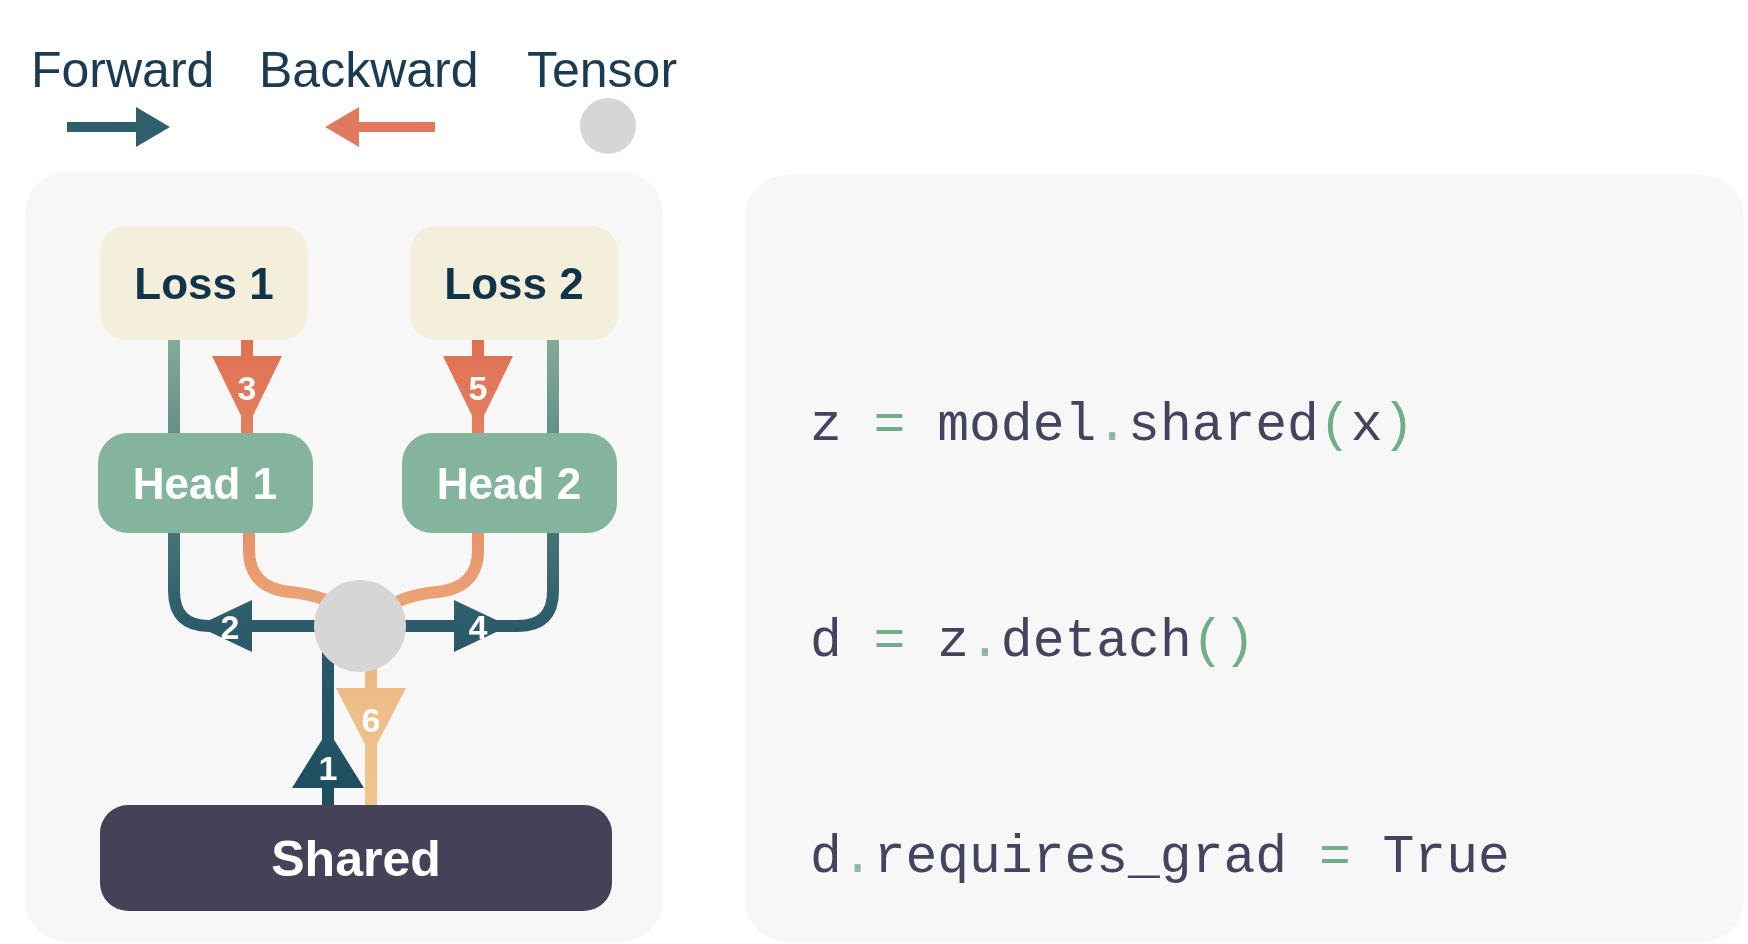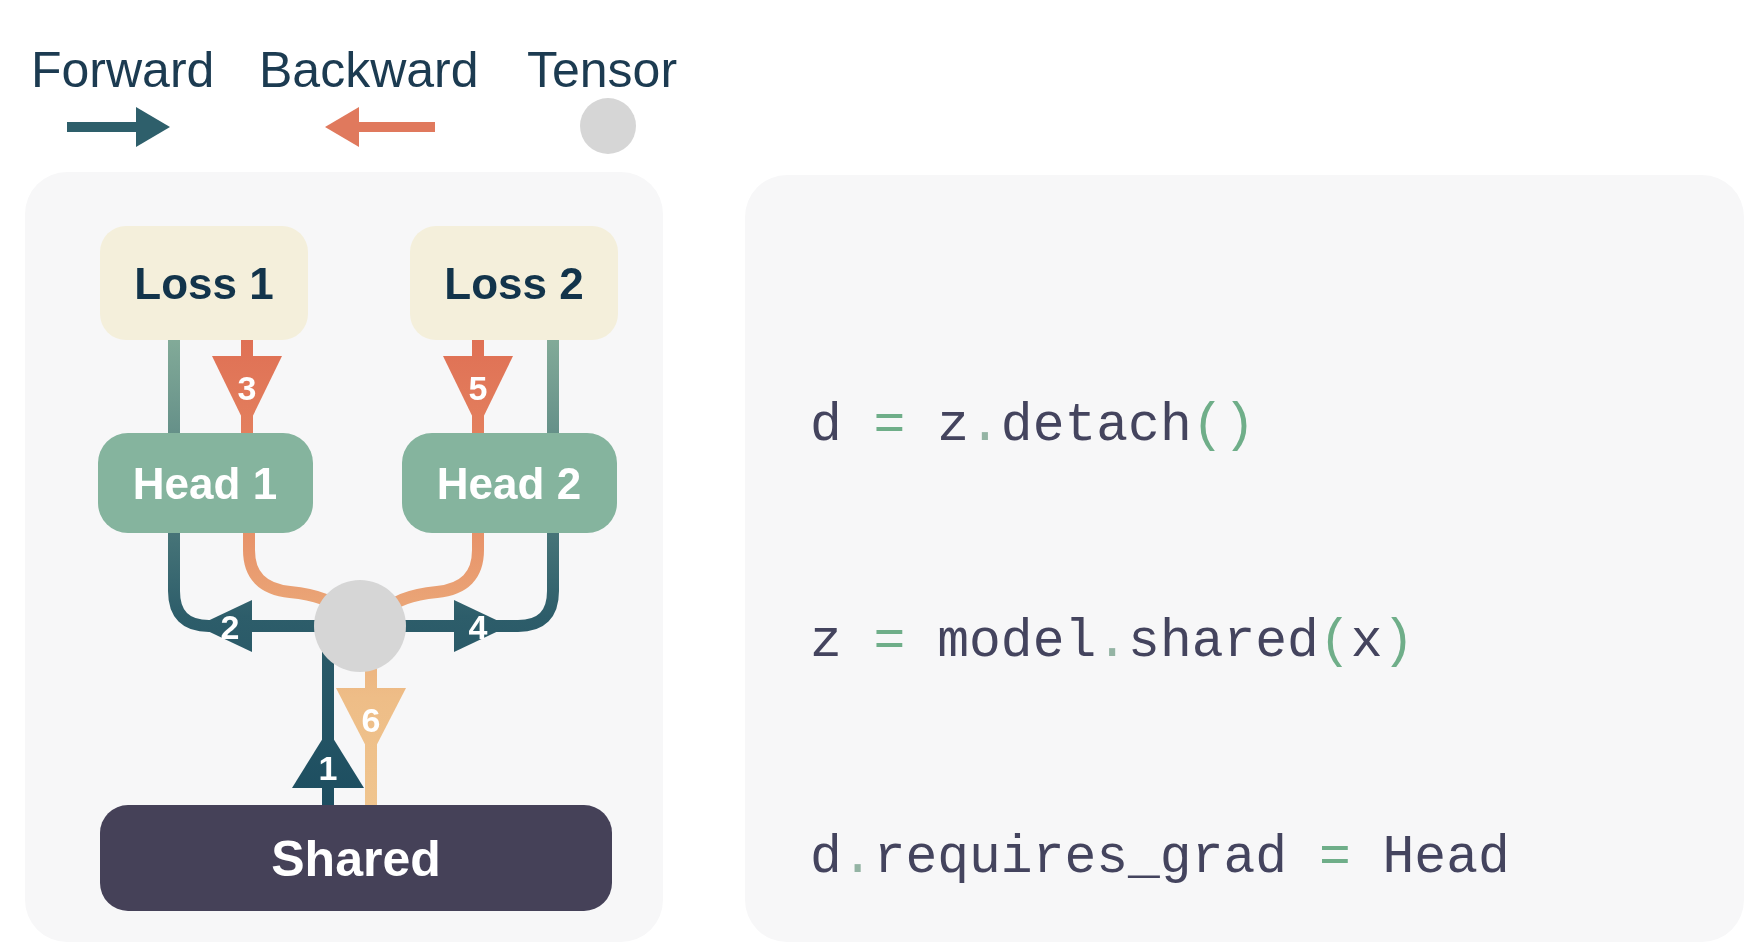--- a/index.html
+++ b/index.html
@@ -103,22 +103,22 @@
   <text class="step-num" x="230" y="639" text-anchor="middle">2</text>
   <text class="step-num" x="247" y="400" text-anchor="middle">3</text>
   <text class="step-num" x="478" y="639" text-anchor="middle">4</text>
   <text class="step-num" x="478" y="400" text-anchor="middle">5</text>
   <text class="step-num" x="371" y="732" text-anchor="middle">6</text>
 </svg>
 
 <div class="panel" id="code-panel"></div>
 
 <div id="code">
+  <div class="line"><span class="n">z</span><span class="g"> = </span><span class="n">model</span><span class="m">.</span><span class="n">shared</span><span class="g">(</span><span class="n">x</span><span class="g">)</span></div>
   <div class="line"><span class="n">d</span><span class="g"> = </span><span class="n">z</span><span class="m">.</span><span class="n">detach</span><span class="g">()</span></div>
-  <div class="line"><span class="n">z</span><span class="g"> = </span><span class="n">model</span><span class="m">.</span><span class="n">shared</span><span class="g">(</span><span class="n">x</span><span class="g">)</span></div>
-  <div class="line"><span class="n">d</span><span class="m">.</span><span class="n">requires_grad</span><span class="g"> = </span><span class="n">Head</span></div>
+  <div class="line"><span class="n">d</span><span class="m">.</span><span class="n">requires_grad</span><span class="g"> = </span><span class="n">True</span></div>
   
   
   
   
   
   
 </div>
 
 </body></html>

